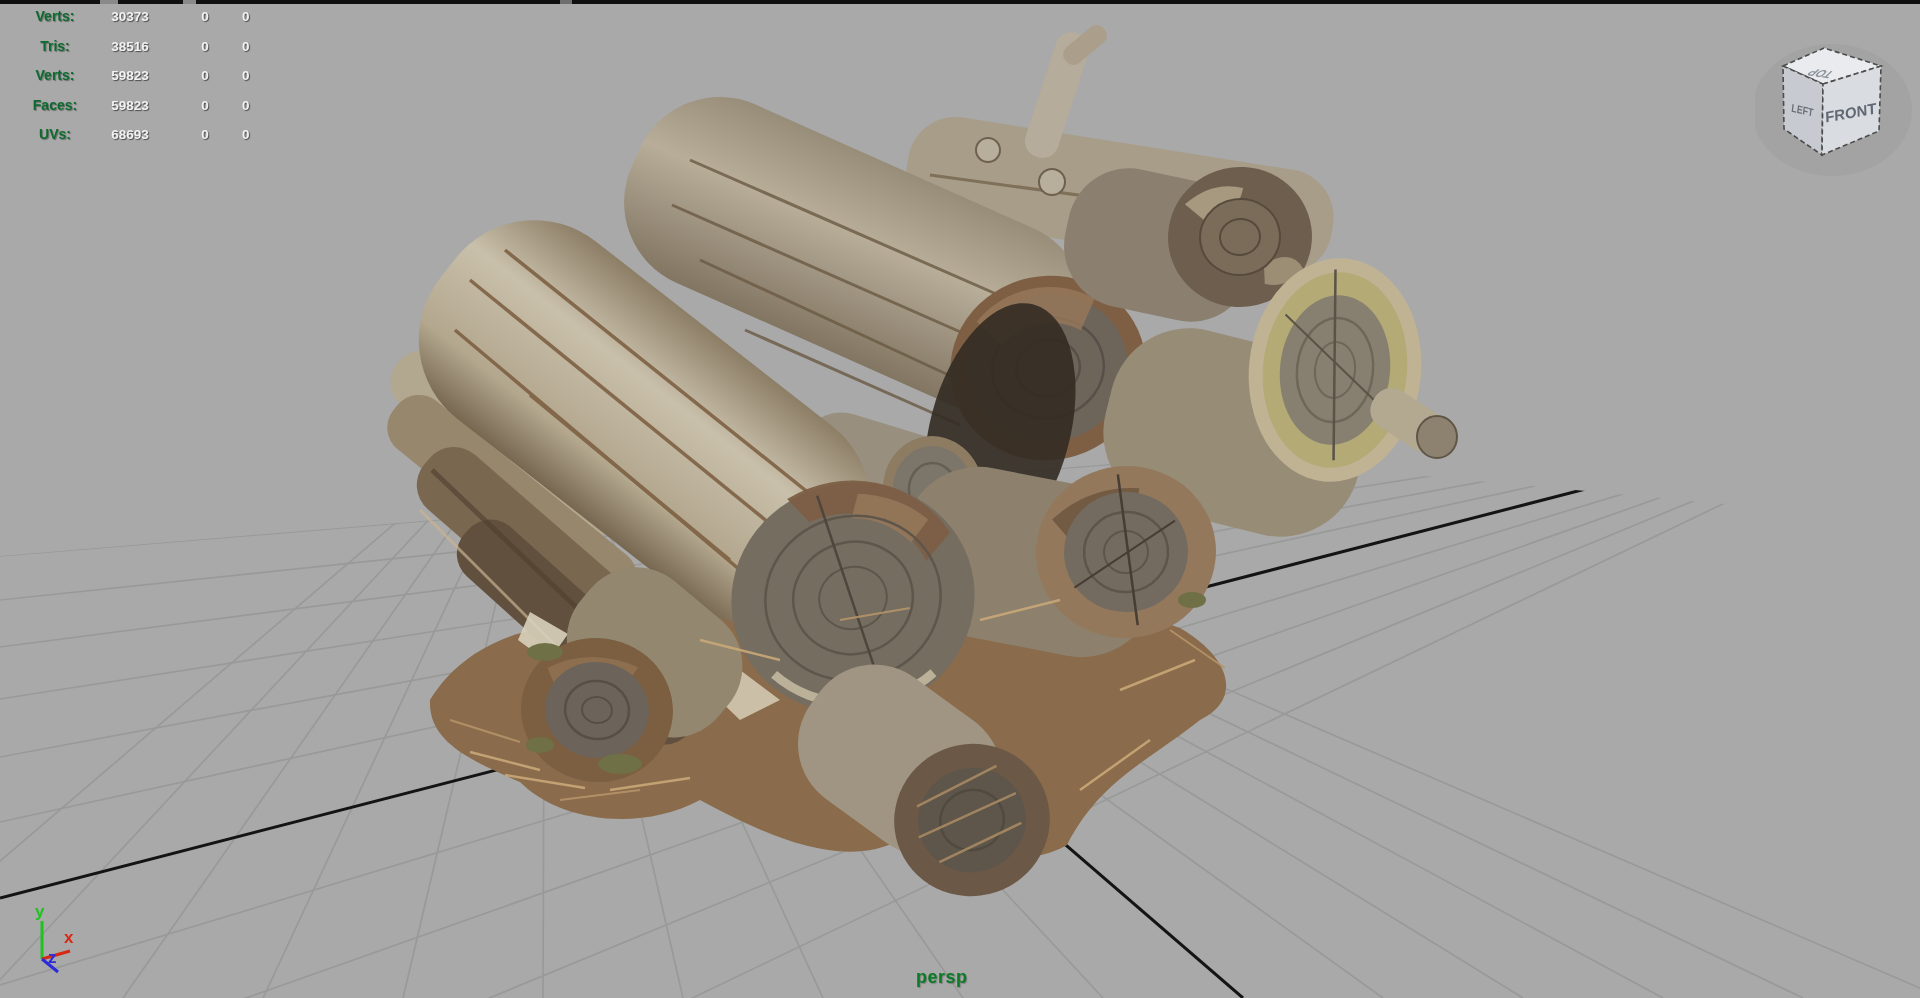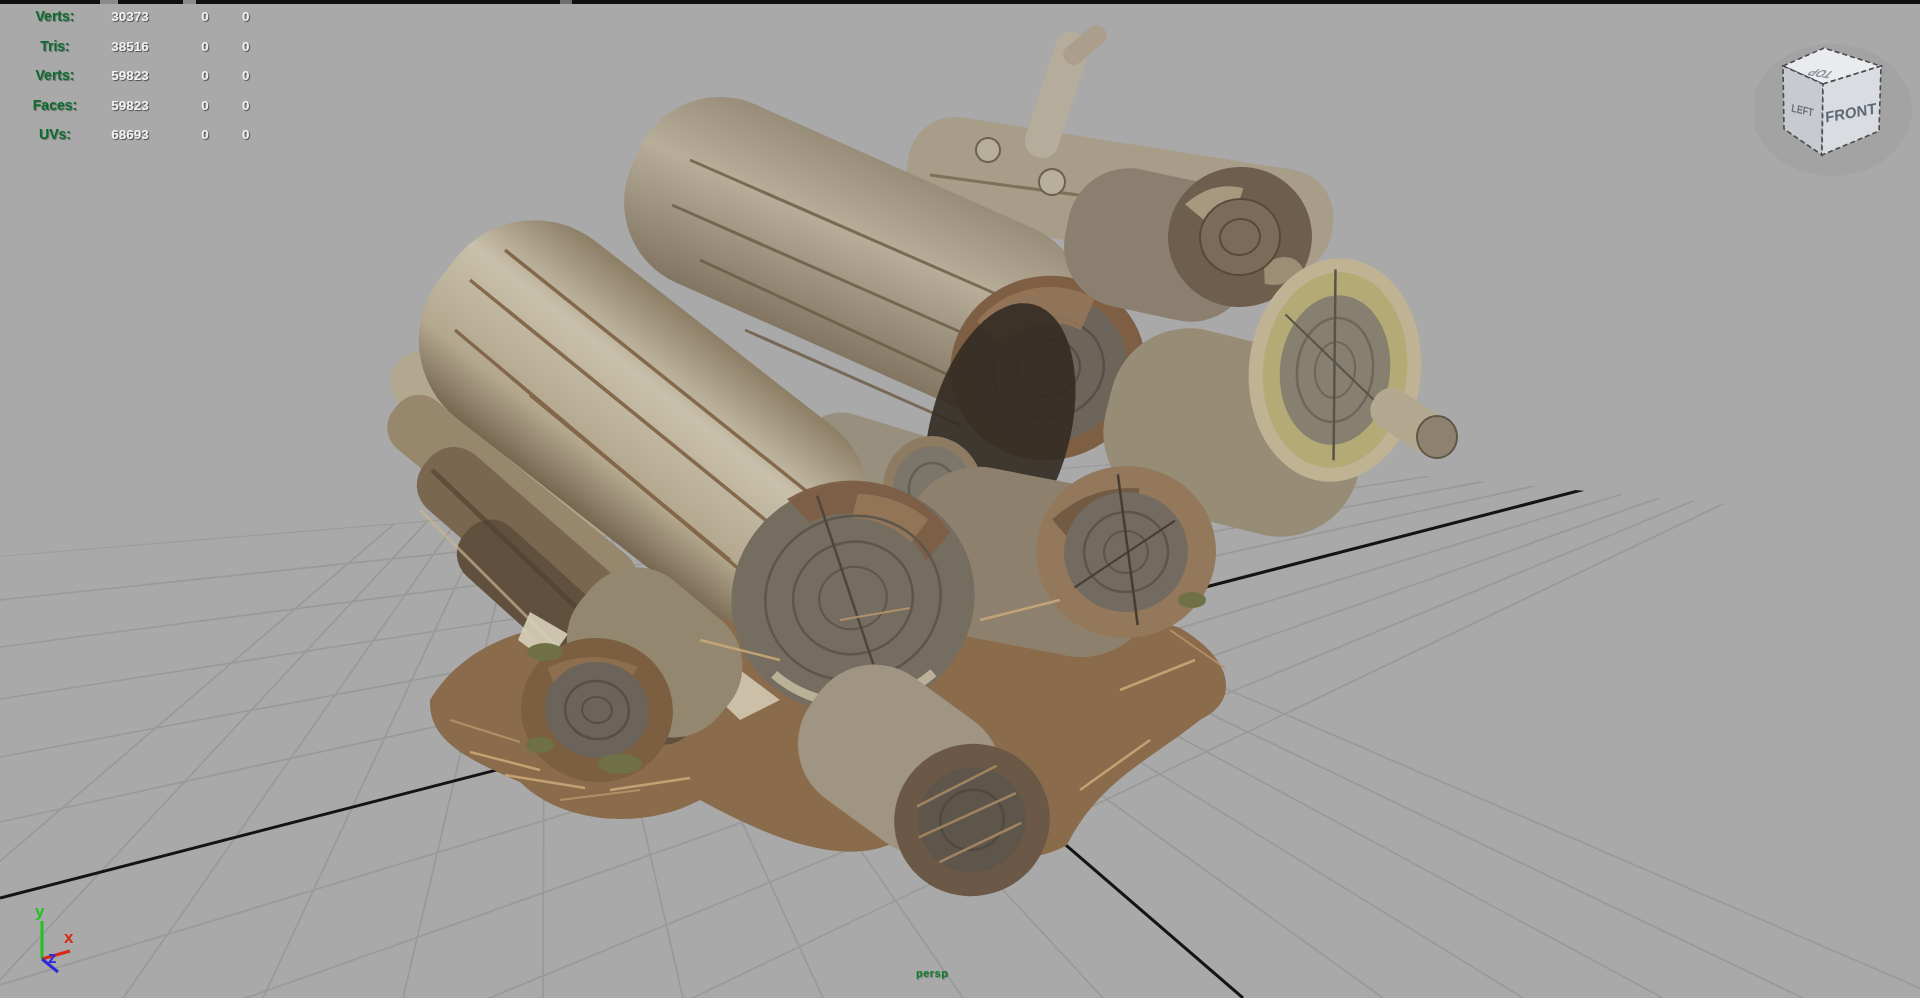--- a/index.html
+++ b/index.html
@@ -20,21 +20,21 @@
     display:inline-block;width:74px;font-size:14px;font-weight:bold;
     color:#0e6b2f;text-shadow:1px 1px 1px rgba(0,0,0,0.35);
   }
   .hud-v1{display:inline-block;width:76px;}
   .hud-v2{display:inline-block;width:74px;}
   .hud-v1,.hud-v2,.hud-v3{
     font-size:13.5px;font-weight:bold;color:#f2f2f2;
     text-shadow:1px 1px 1px rgba(0,0,0,0.55);
   }
   .persp-label{
-    position:absolute;left:916px;top:967px;font-size:11px;font-weight:bold;
+    position:absolute;left:916px;top:967px;font-size:18px;font-weight:bold;
     color:#0c7b26;letter-spacing:0.5px;text-shadow:1px 1px 1px rgba(0,0,0,0.25);
   }
   .gizmo-svg{position:absolute;left:18px;top:893px;}
   .cube-svg{position:absolute;left:1755px;top:30px;}
   svg text{font-family:"Liberation Sans",sans-serif;}
 </style>
 </head>
 <body>
 
 <div class="stage">

